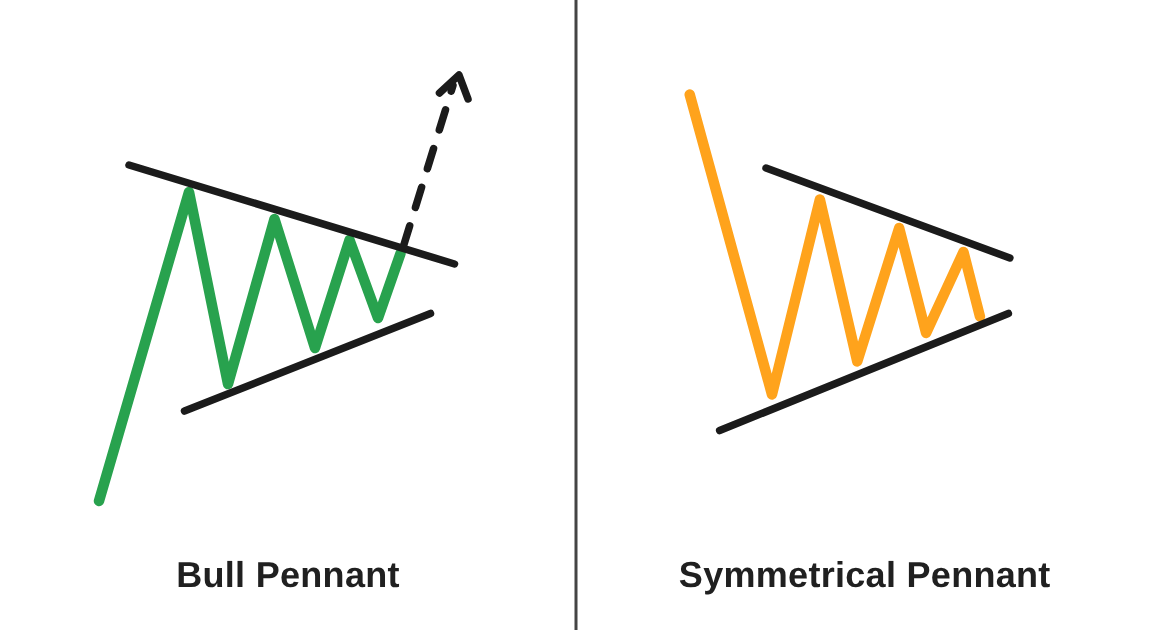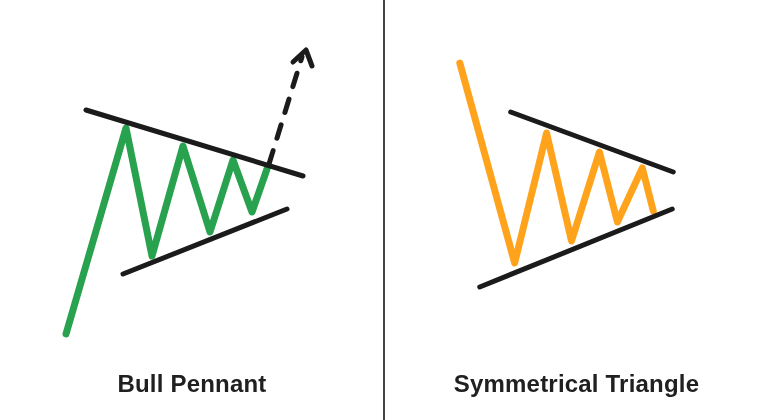--- a/index.html
+++ b/index.html
@@ -69,16 +69,16 @@
   </section>
 
   <div class="divider"></div>
 
   <section class="panel right">
     <svg viewBox="0 0 384 420" preserveAspectRatio="none">
         <polyline points="75,63 130,263 162,133 187,241 215,152 233,222 258,168 269,211" fill="none" stroke="#ffa31c" stroke-width="7" stroke-linecap="round" stroke-linejoin="round"></polyline>
         <polyline points="126,112 289,172" fill="none" stroke="#1b1b1b" stroke-width="5" stroke-linecap="round" stroke-linejoin="round"></polyline>
         <polyline points="95,287 288,209" fill="none" stroke="#1b1b1b" stroke-width="5" stroke-linecap="round" stroke-linejoin="round"></polyline>
       </svg>
-    <div class="caption">Symmetrical Triangle</div>
+    <div class="caption">Symmetrical Pennant</div>
   </section>
 
 </div>
 
 </body></html>

